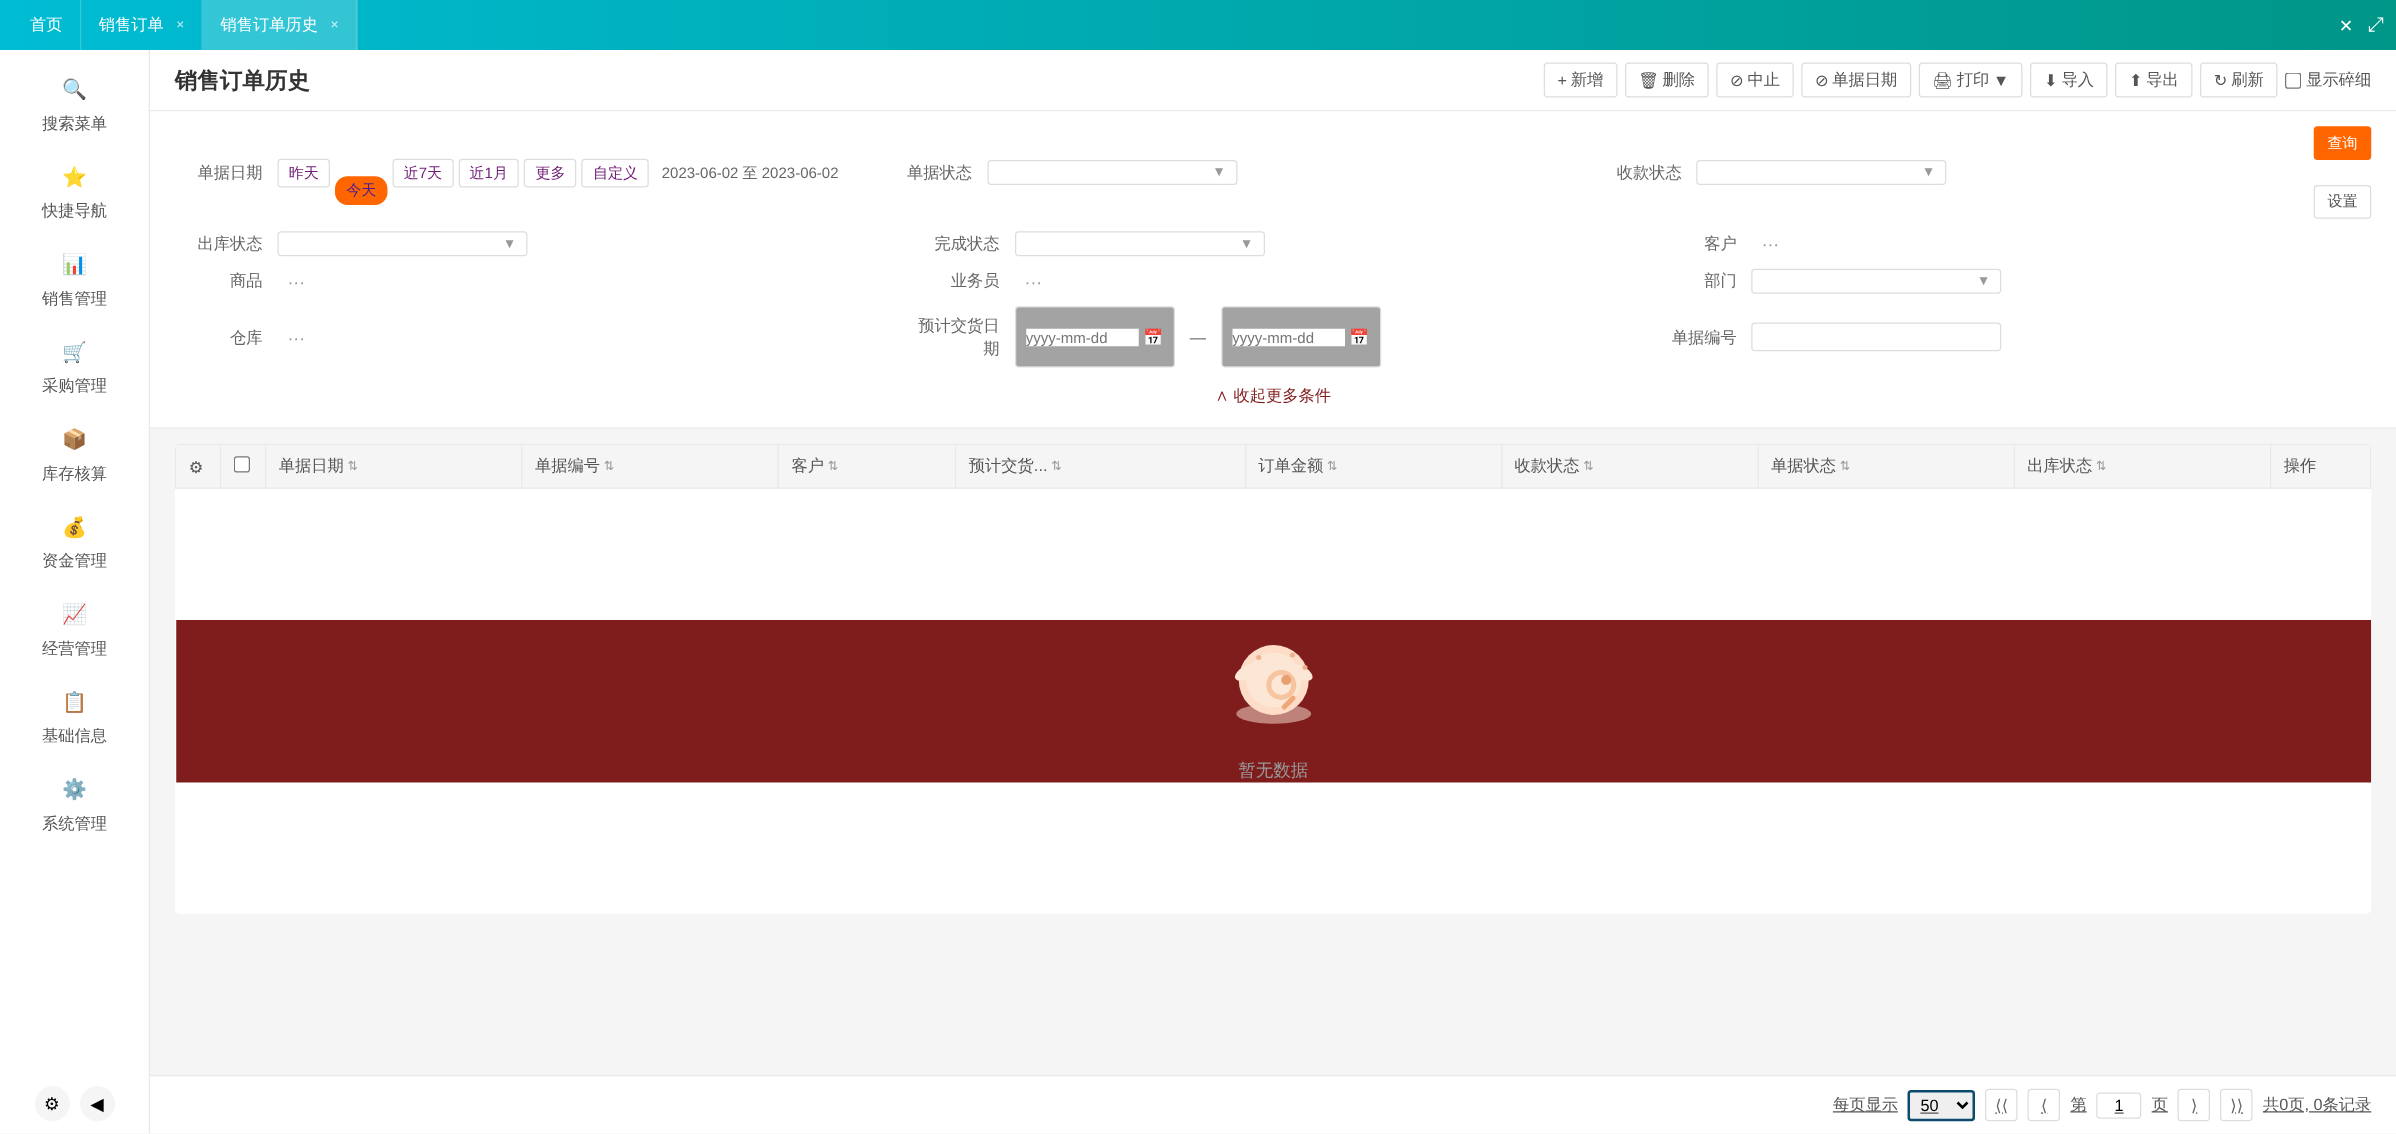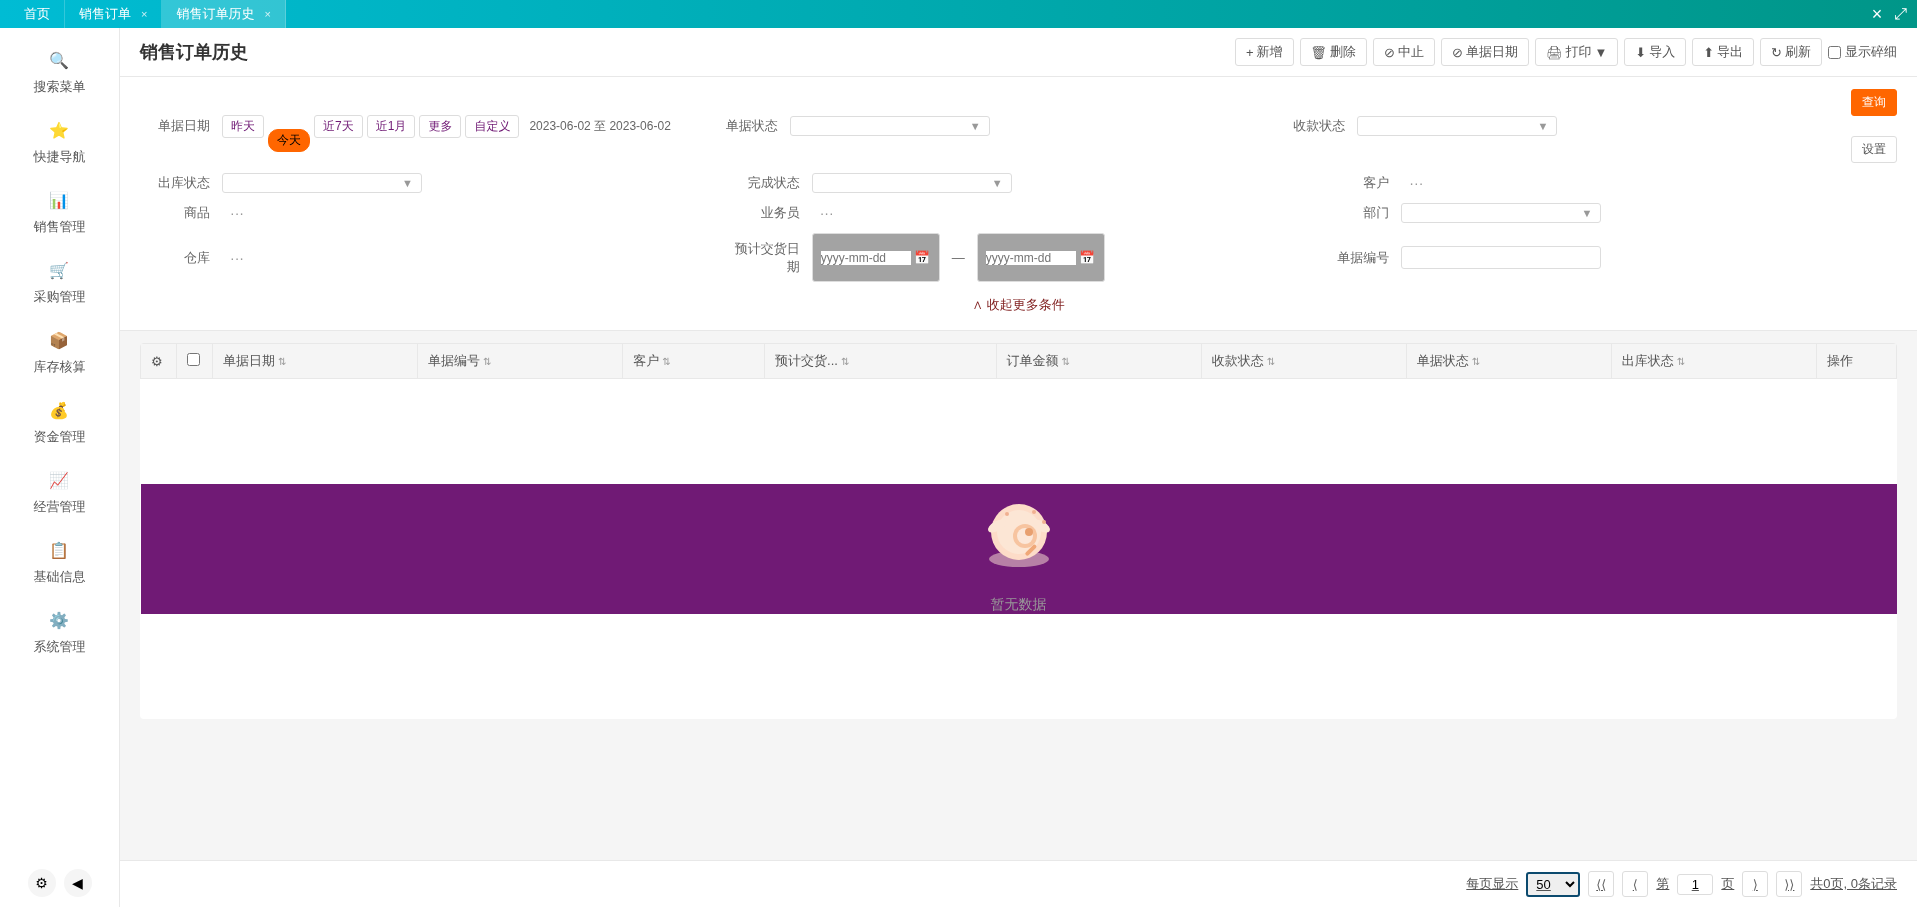--- a/index.html
+++ b/index.html
@@ -1,20 +1,20 @@
 <!DOCTYPE html>
 <html><head>
   <meta charset="utf-8">
   <style>
     * { box-sizing: border-box; margin: 0; padding: 0; font-family: 'Microsoft YaHei', SimSun, sans-serif; font-size: 13px; }
     body { display: flex; flex-direction: column; height: 907px; width: 1917px; overflow: hidden; background: #f5f5f5; }
 
     
     .top-bar {
-      height: 28px;
+      height: 40px;
       background: linear-gradient(90deg, #00bcd4, #009688);
       display: flex;
       align-items: center;
       padding: 0 10px;
       gap: 0;
       flex-shrink: 0;
     }
     .tab-item {
       height: 40px;
       display: flex;
@@ -185,21 +185,21 @@
       border: 1px solid #ddd;
       background: #fff;
       border-radius: 3px;
       cursor: pointer;
       font-size: 12px;
       color: #701a75;
     }
     .date-btn.active {
       background: #ff6600;
       border-color: #ff6600;
-      color: #000000;
+      color: #4c1d95;
       border-radius: 10px;
       margin-top: 28px;
     }
     .date-range {
       font-size: 12px;
       color: #666;
       margin-left: 4px;
     }
     .select-field {
       display: flex;
@@ -298,21 +298,21 @@
       text-align: center;
     }
 
     
     .empty-state {
       flex: 1;
       display: flex;
       flex-direction: column;
       align-items: center;
       justify-content: center;
-      background: #701a75;
+      background: #7f1d1d;
       gap: 12px;
     }
     .empty-icon {
       width: 100px;
       height: 100px;
     }
     .empty-text {
       color: #999;
       font-size: 14px;
     }

